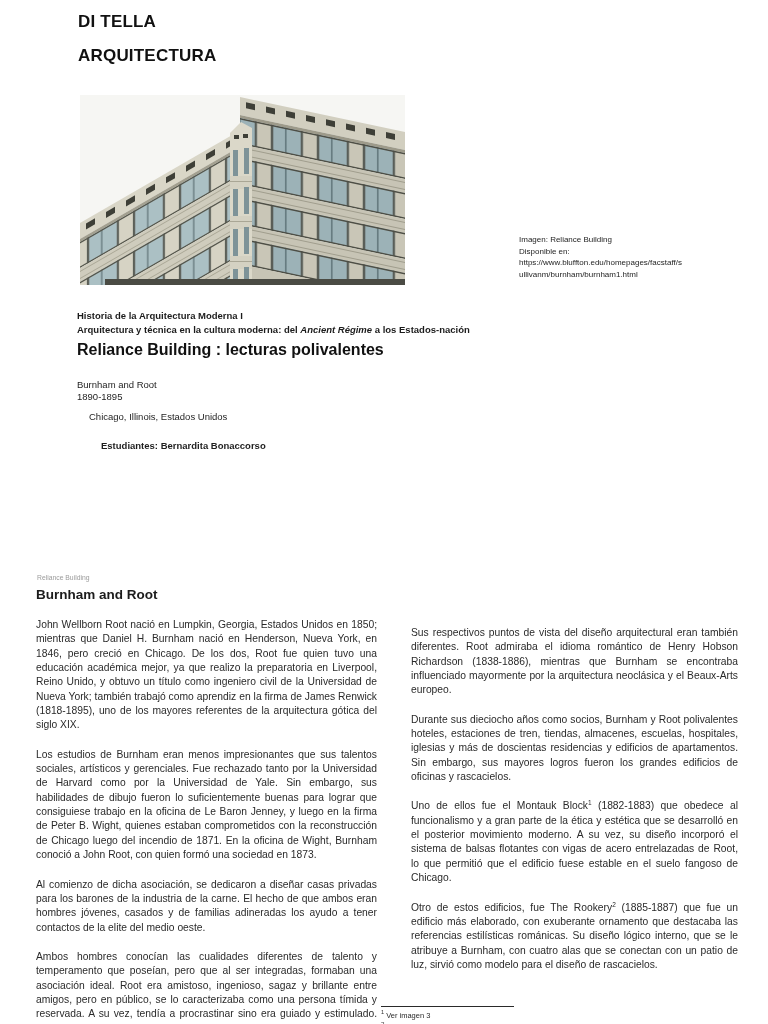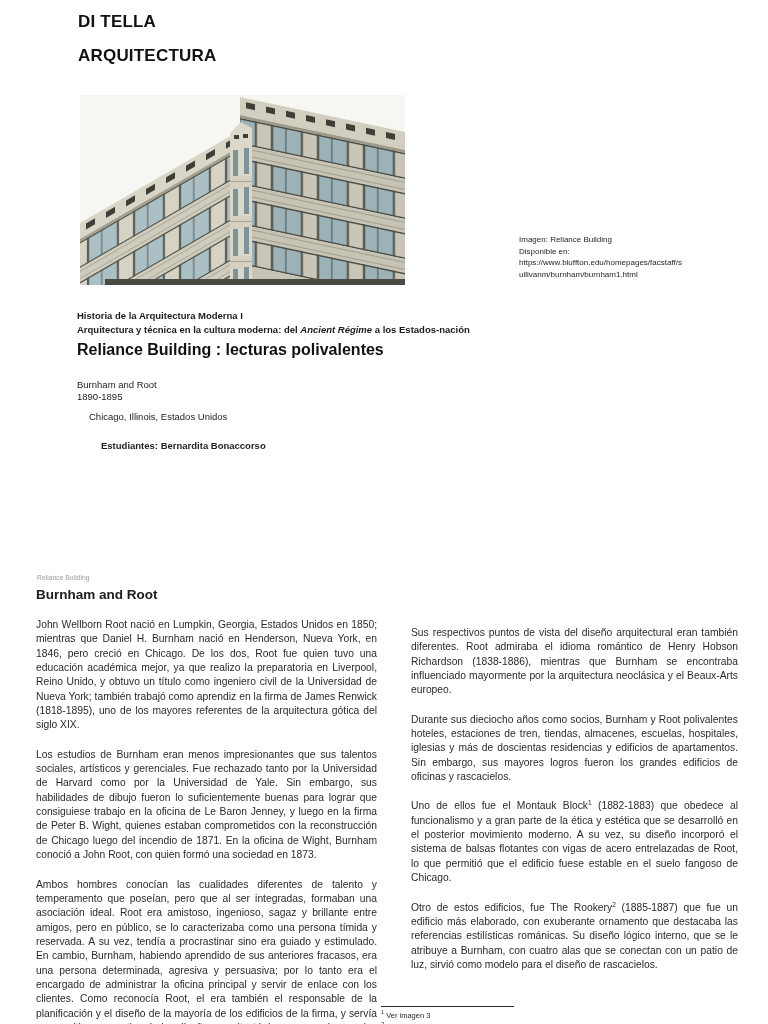--- a/index.html
+++ b/index.html
@@ -194,20 +194,21 @@
 <div class="abs meta meta-years">1890-1895</div>
 <div class="abs meta meta-loc">Chicago, Illinois, Estados Unidos</div>
 <div class="abs meta meta-students">Estudiantes: Bernardita Bonaccorso</div>
 
 <div class="abs running-header">Reliance Building</div>
 <h2 class="abs section-heading">Burnham and Root</h2>
 
 <div class="abs col col-left">
   <p>John Wellborn Root nació en Lumpkin, Georgia, Estados Unidos en 1850;  mientras que Daniel H. Burnham nació en Henderson, Nueva York,  en 1846, pero creció en Chicago. De los dos, Root fue quien tuvo una educación académica mejor, ya que realizo la preparatoria en Liverpool, Reino Unido, y obtuvo un título como ingeniero civil de la Universidad de Nueva York; también trabajó como aprendiz en la firma de James Renwick (1818-1895), uno de los mayores referentes de la arquitectura gótica del siglo XIX.</p>
   <p>Los estudios de Burnham eran menos impresionantes que sus talentos sociales, artísticos y gerenciales. Fue rechazado tanto por la Universidad de Harvard como por la Universidad de Yale. Sin embargo, sus habilidades de dibujo fueron lo suficientemente buenas para lograr que consiguiese trabajo en la oficina de Le Baron Jenney, y luego en la firma de Peter B. Wight, quienes estaban comprometidos con la reconstrucción de Chicago luego del incendio de 1871.  En la oficina de Wight, Burnham conoció  a John Root, con quien formó una sociedad en 1873.</p>
+  <p>Al comienzo de dicha asociación, se dedicaron a diseñar casas privadas para los barones de la industria de la carne. El hecho de que ambos eran hombres jóvenes, casados y de familias adineradas los ayudo a tener contactos de la elite del medio oeste.</p>
   <p>Ambos hombres conocían las cualidades diferentes de talento y  temperamento que poseían, pero que al ser integradas, formaban una asociación ideal. Root era amistoso, ingenioso, sagaz y brillante entre amigos, pero en público, se lo caracterizaba como una persona tímida y reservada. A su vez, tendía a procrastinar sino era guiado y estimulado. En cambio, Burnham, habiendo aprendido de sus anteriores fracasos, era una persona determinada, agresiva y persuasiva; por lo tanto era el encargado de administrar la oficina principal y servir de enlace con los clientes. Como reconocía Root, el era también el responsable de la planificación y el diseño de la mayoría de los edificios de la firma, y servía como critica perceptiva de los diseños arquitectónicos, que ambos socios consideraban que</p>
 </div>
 
 <div class="abs col col-right">
   <p>Sus respectivos puntos de vista del diseño arquitectural eran también diferentes. Root admiraba el idioma romántico de Henry Hobson Richardson (1838-1886), mientras que Burnham se encontraba influenciado mayormente por la arquitectura neoclásica y el Beaux-Arts europeo.</p>
   <p>Durante sus dieciocho años como socios, Burnham y Root polivalentes hoteles, estaciones de tren, tiendas, almacenes, escuelas, hospitales, iglesias y más de doscientas residencias y edificios de apartamentos. Sin embargo, sus mayores logros fueron los grandes edificios de oficinas y rascacielos.</p>
   <p><span>Uno de ellos fue el Montauk Block</span><sup>1</sup><span> (1882-1883) que obedece al funcionalismo y a gran parte de la ética y estética que se desarrolló en el posterior movimiento moderno. A su vez, su diseño incorporó el sistema de balsas flotantes con vigas de acero entrelazadas de Root, lo que permitió que el edificio fuese estable en el suelo fangoso de Chicago.</span></p>
   <p><span>Otro de estos edificios, fue The Rookery</span><sup>2</sup><span> (1885-1887) que fue un edificio más elaborado, con exuberante ornamento que destacaba las referencias estilísticas románicas. Su diseño lógico interno, que se le atribuye a Burnham, con cuatro alas que se conectan con un patio de luz, sirvió como modelo para el diseño de rascacielos.</span></p>
 </div>
 

